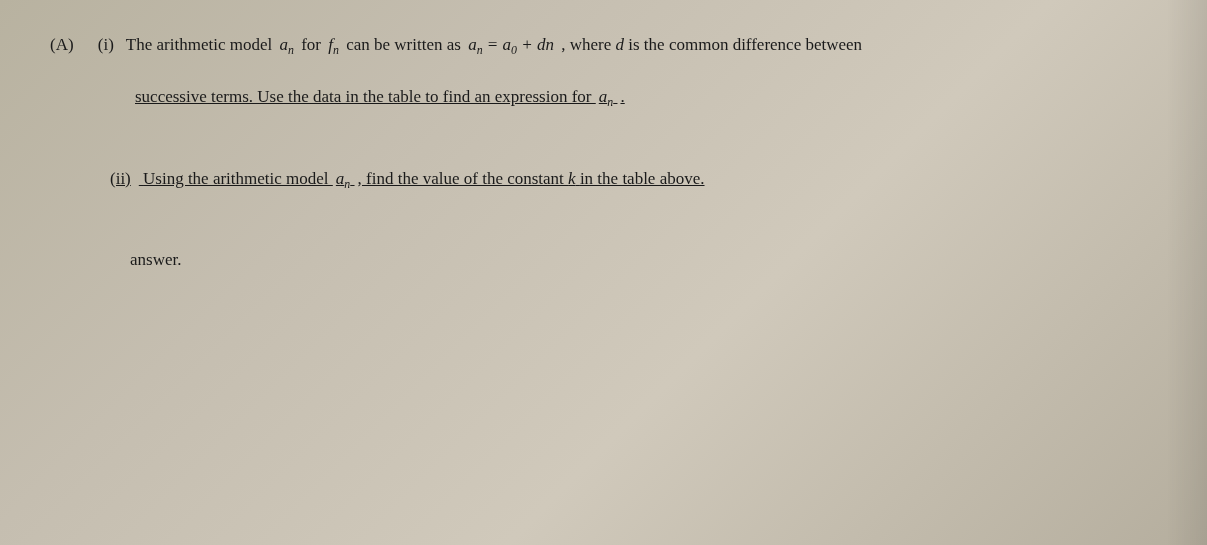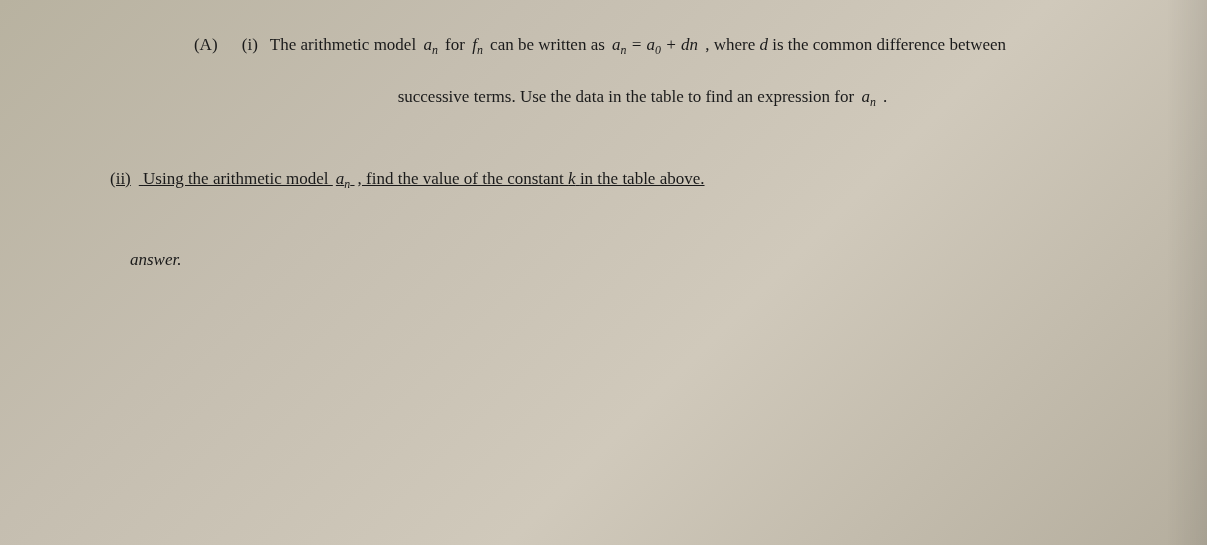--- a/index.html
+++ b/index.html
@@ -25,26 +25,26 @@
       margin-right: 20px;
     }
     
     .sub-part {
       margin-bottom: 50px;
       text-decoration: underline;
     }
     
     .sub-part-i {
       margin-bottom: 50px;
-      text-align: center;
     }
     
     .indent {
       margin-left: 35px;
       margin-top: 10px;
+      text-decoration: underline;
     }
     
     .math-var {
       font-style: italic;
       font-family: 'Times New Roman', serif;
     }
     
     .subscript {
       font-size: 0.7em;
       vertical-align: sub;
@@ -112,19 +112,19 @@
     <span class="roman-label">(ii)</span>
     <span>Using the arithmetic model </span>
     <span class="inline-formula">
       <span class="math-var">a</span><span class="subscript">n</span>
     </span>
     <span> , find the value of the constant </span>
     <span class="math-var">k</span>
     <span> in the table above.</span>
   </div>
 
-  <div class="answer-indent" style="margin-top:8px;font-style:italic;">
+  <div class="answer-indent" style="margin-top:8px;">
     <span>answer.</span>
   </div>
 
 </div>
 
 <div class="shadow-overlay"></div>
 
 </body></html>

